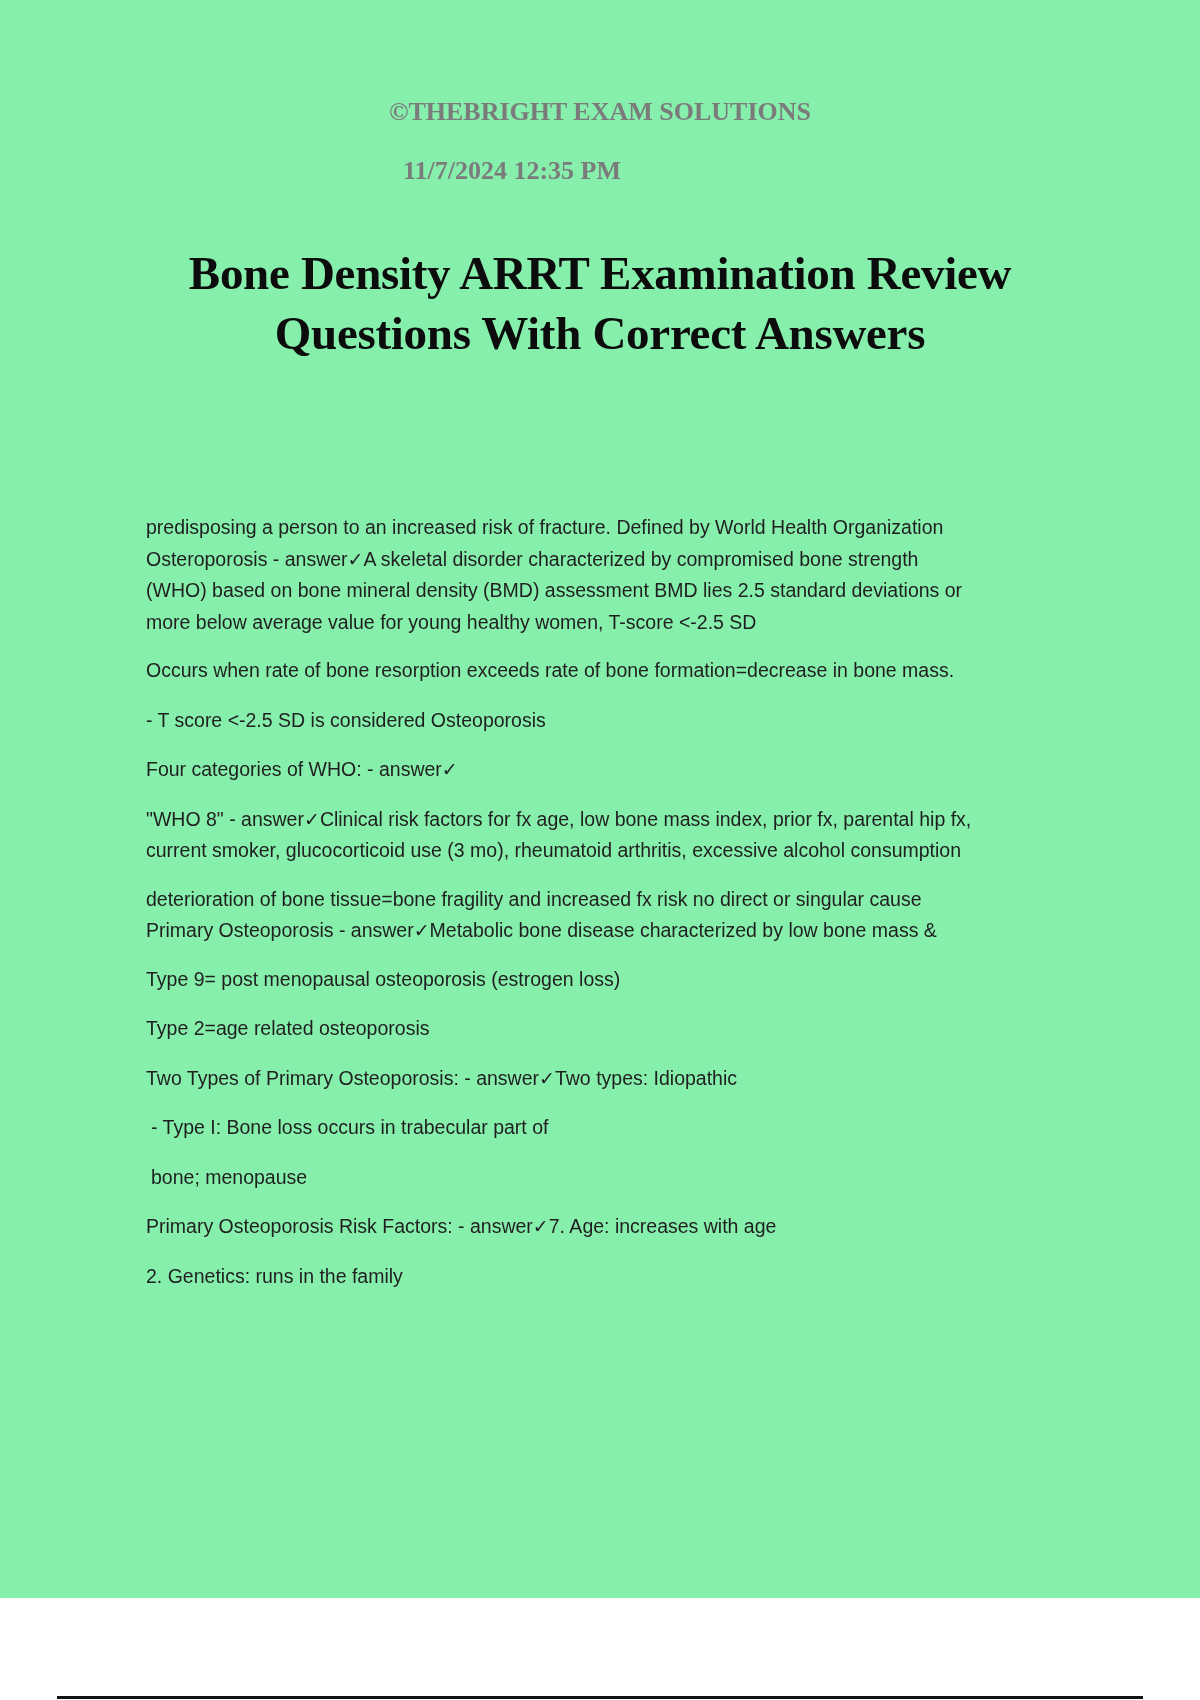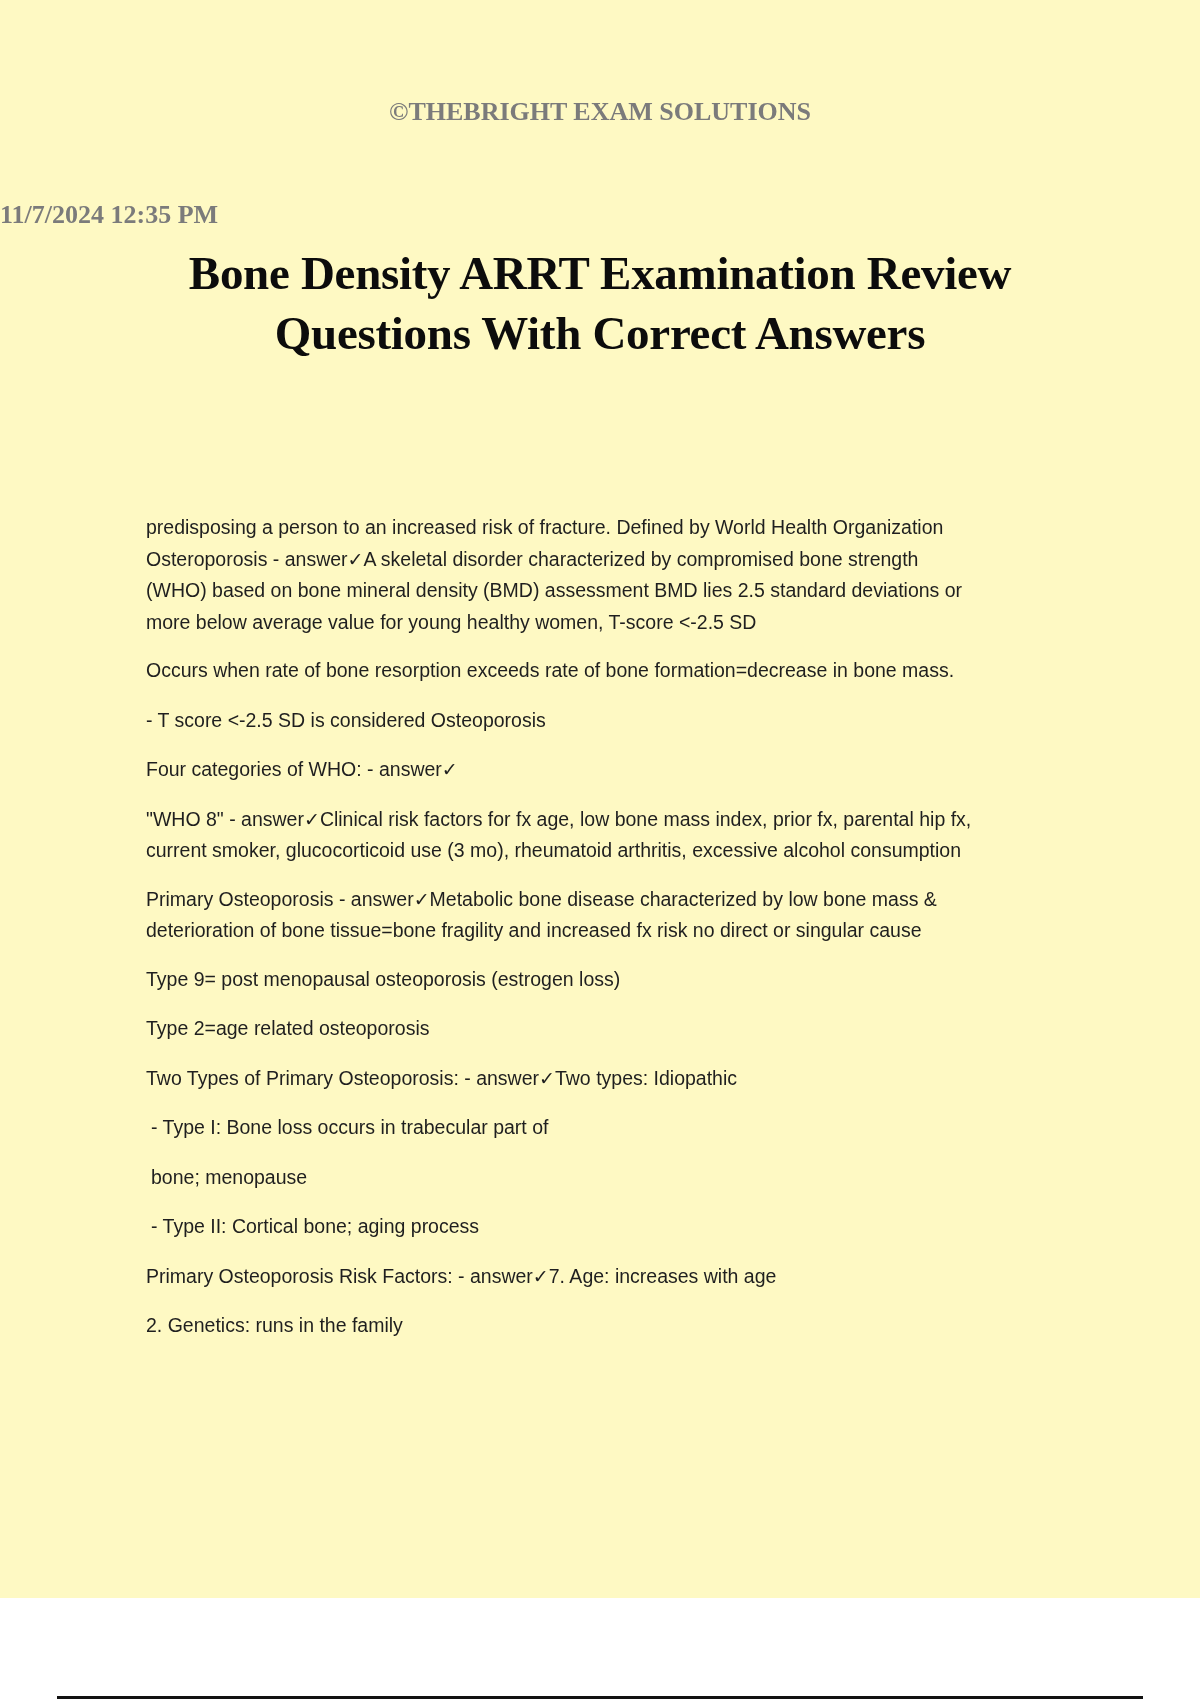--- a/index.html
+++ b/index.html
@@ -12,45 +12,45 @@
       background: #ffffff;
       position: relative;
       overflow: hidden;
     }
     .page {
       position: absolute;
       left: 0;
       top: 0;
       width: 1200px;
       height: 1598px;
-      background: #fef9c3;
+      background: #86efac;
     }
     .header-brand {
       position: absolute;
       left: 0;
       width: 1200px;
       top: 97px;
       text-align: center;
       font-family: "Liberation Serif", "DejaVu Serif", serif;
       font-weight: bold;
       font-size: 26px;
       color: #7b7b7b;
       line-height: 30px;
     }
     .header-date {
       position: absolute;
       left: 0;
       width: 1024px;
       top: 156px;
+      text-align: center;
       font-family: "Liberation Serif", "DejaVu Serif", serif;
       font-weight: bold;
       font-size: 26px;
       color: #7b7b7b;
       line-height: 30px;
-      margin-top: 44px;
     }
     .title {
       position: absolute;
       left: 0;
       width: 1200px;
       top: 243px;
       text-align: center;
       font-family: "Liberation Serif", "DejaVu Serif", serif;
       font-weight: bold;
       font-size: 47px;
@@ -123,22 +123,22 @@
     <p class="para single">
       <span class="line"><span>Four categories of WHO: - answer</span><span class="check">✓</span><span></span></span>
     </p>
 
     <p class="para">
       <span class="line"><span>"WHO 8" - answer</span><span class="check">✓</span><span>Clinical risk factors for fx age, low bone mass index, prior fx, parental hip fx,</span></span>
       <span class="line">current smoker, glucocorticoid use (3 mo), rheumatoid arthritis, excessive alcohol consumption</span>
     </p>
 
     <p class="para">
+      <span class="line">deterioration of bone tissue=bone fragility and increased fx risk no direct or singular cause</span>
       <span class="line"><span>Primary Osteoporosis - answer</span><span class="check">✓</span><span>Metabolic bone disease characterized by low bone mass &amp;</span></span>
-      <span class="line">deterioration of bone tissue=bone fragility and increased fx risk no direct or singular cause</span>
     </p>
 
     <p class="para single">
       <span class="line">Type 9= post menopausal osteoporosis (estrogen loss)</span>
     </p>
 
     <p class="para single">
       <span class="line">Type 2=age related osteoporosis</span>
     </p>
 
@@ -147,23 +147,20 @@
     </p>
 
     <p class="para single indent">
       <span class="line"> - Type I: Bone loss occurs in trabecular part of</span>
     </p>
 
     <p class="para single indent">
       <span class="line"> bone; menopause</span>
     </p>
 
-    <p class="para single indent">
-      <span class="line"> - Type II: Cortical bone; aging process</span>
-    </p>
 
     <p class="para single">
       <span class="line"><span>Primary Osteoporosis Risk Factors: - answer</span><span class="check">✓</span><span>7. Age: increases with age</span></span>
     </p>
 
     <p class="para single">
       <span class="line">2. Genetics: runs in the family</span>
     </p>
 
   </div>

